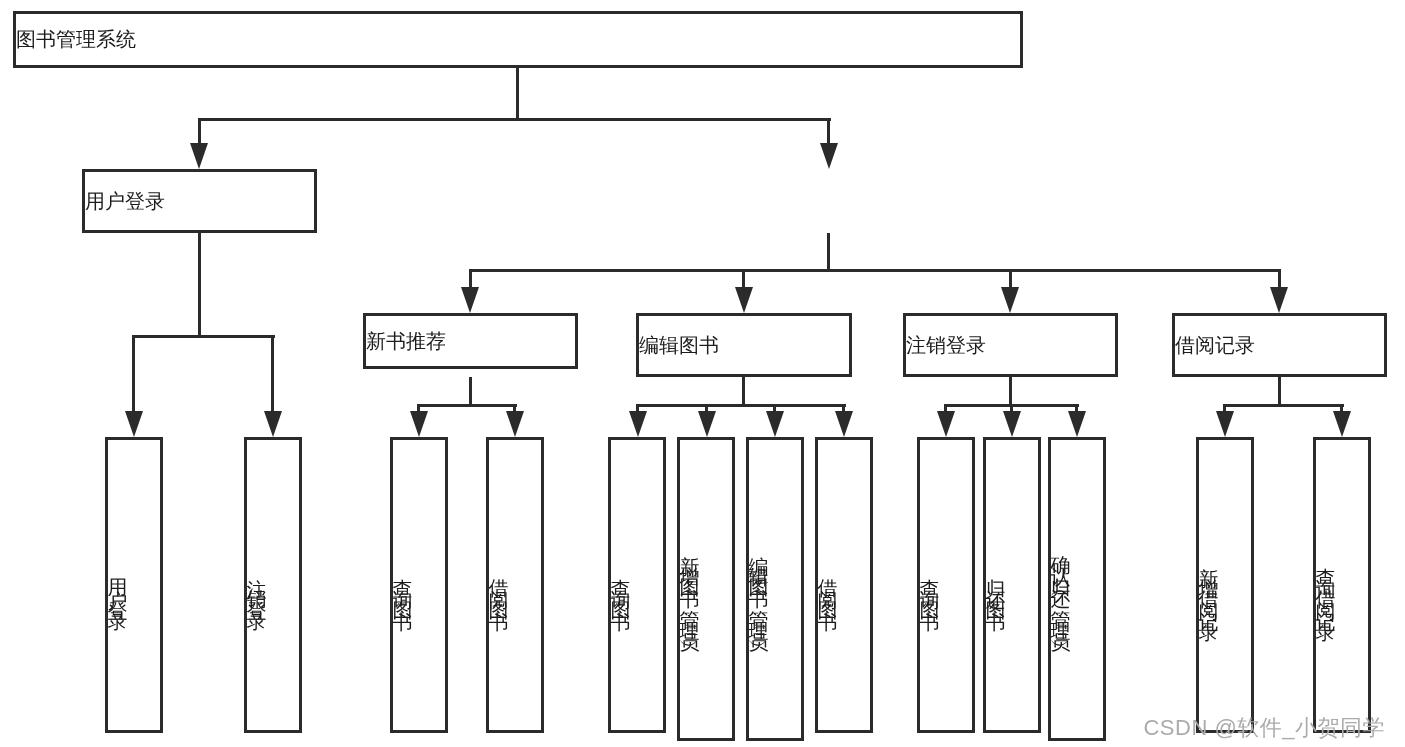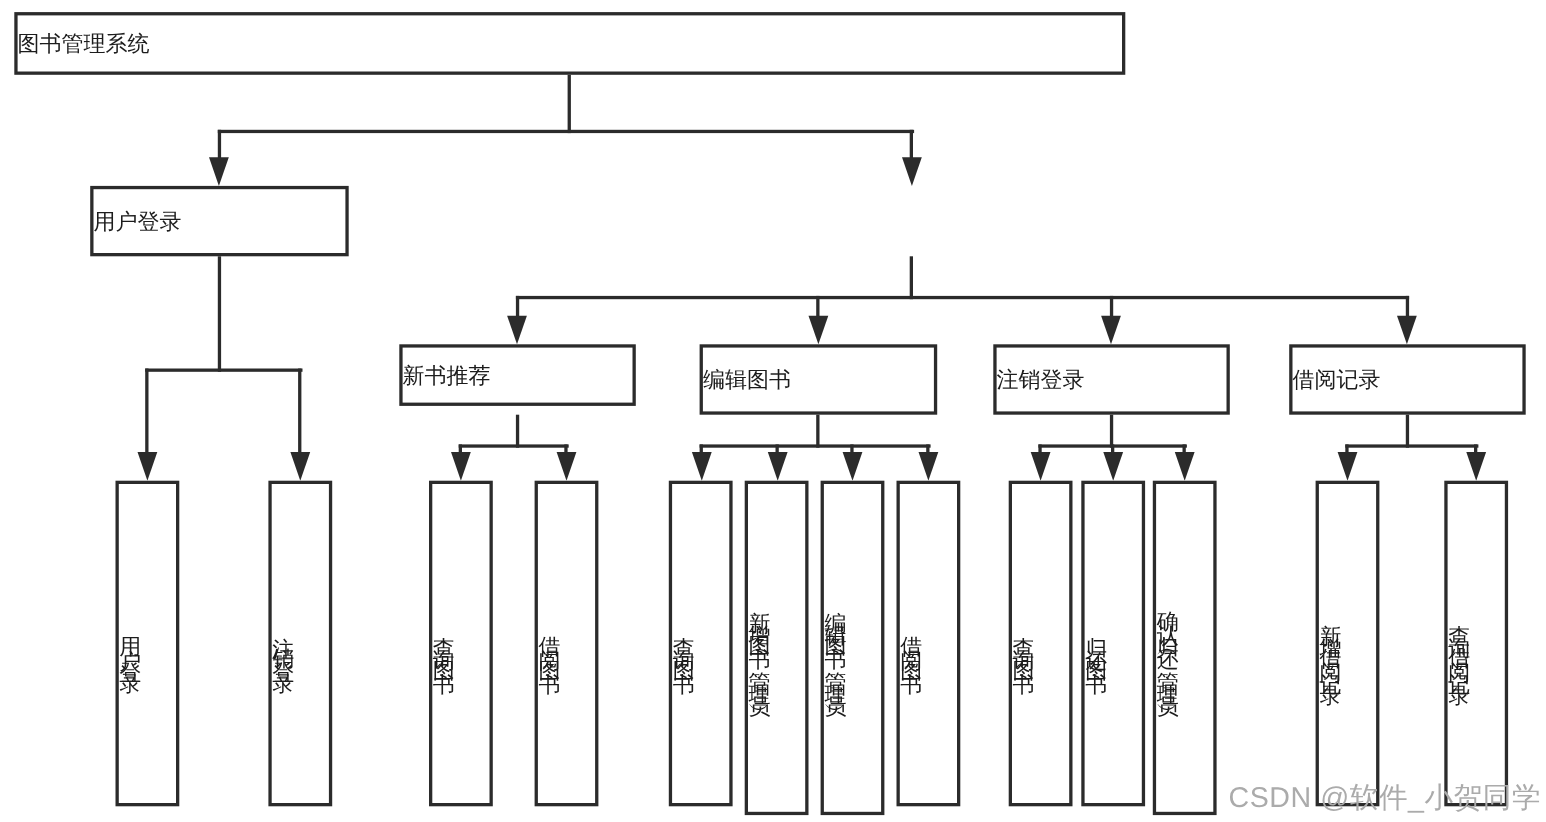--- a/index.html
+++ b/index.html
@@ -33,22 +33,22 @@
   .vline{position:absolute;width:3px;background:var(--color-line,#2b2b2b);}
   .hline{position:absolute;height:3px;background:var(--color-line,#2b2b2b);}
   .arrow{
     position:absolute;width:0;height:0;
     border-left:9px solid transparent;
     border-right:9px solid transparent;
     border-top:26px solid var(--color-line,#2b2b2b);
   }
   .watermark{
     position:absolute;
-    right:4px;bottom:4px;
-    font-size:26px;
+    right:20px;bottom:4px;
+    font-size:22px;
     color:var(--color-watermark,#ababab);
     letter-spacing:0.5px;
     white-space:nowrap;
   }
 </style>
 </head>
 <body>
 
 <div class="canvas">
 

